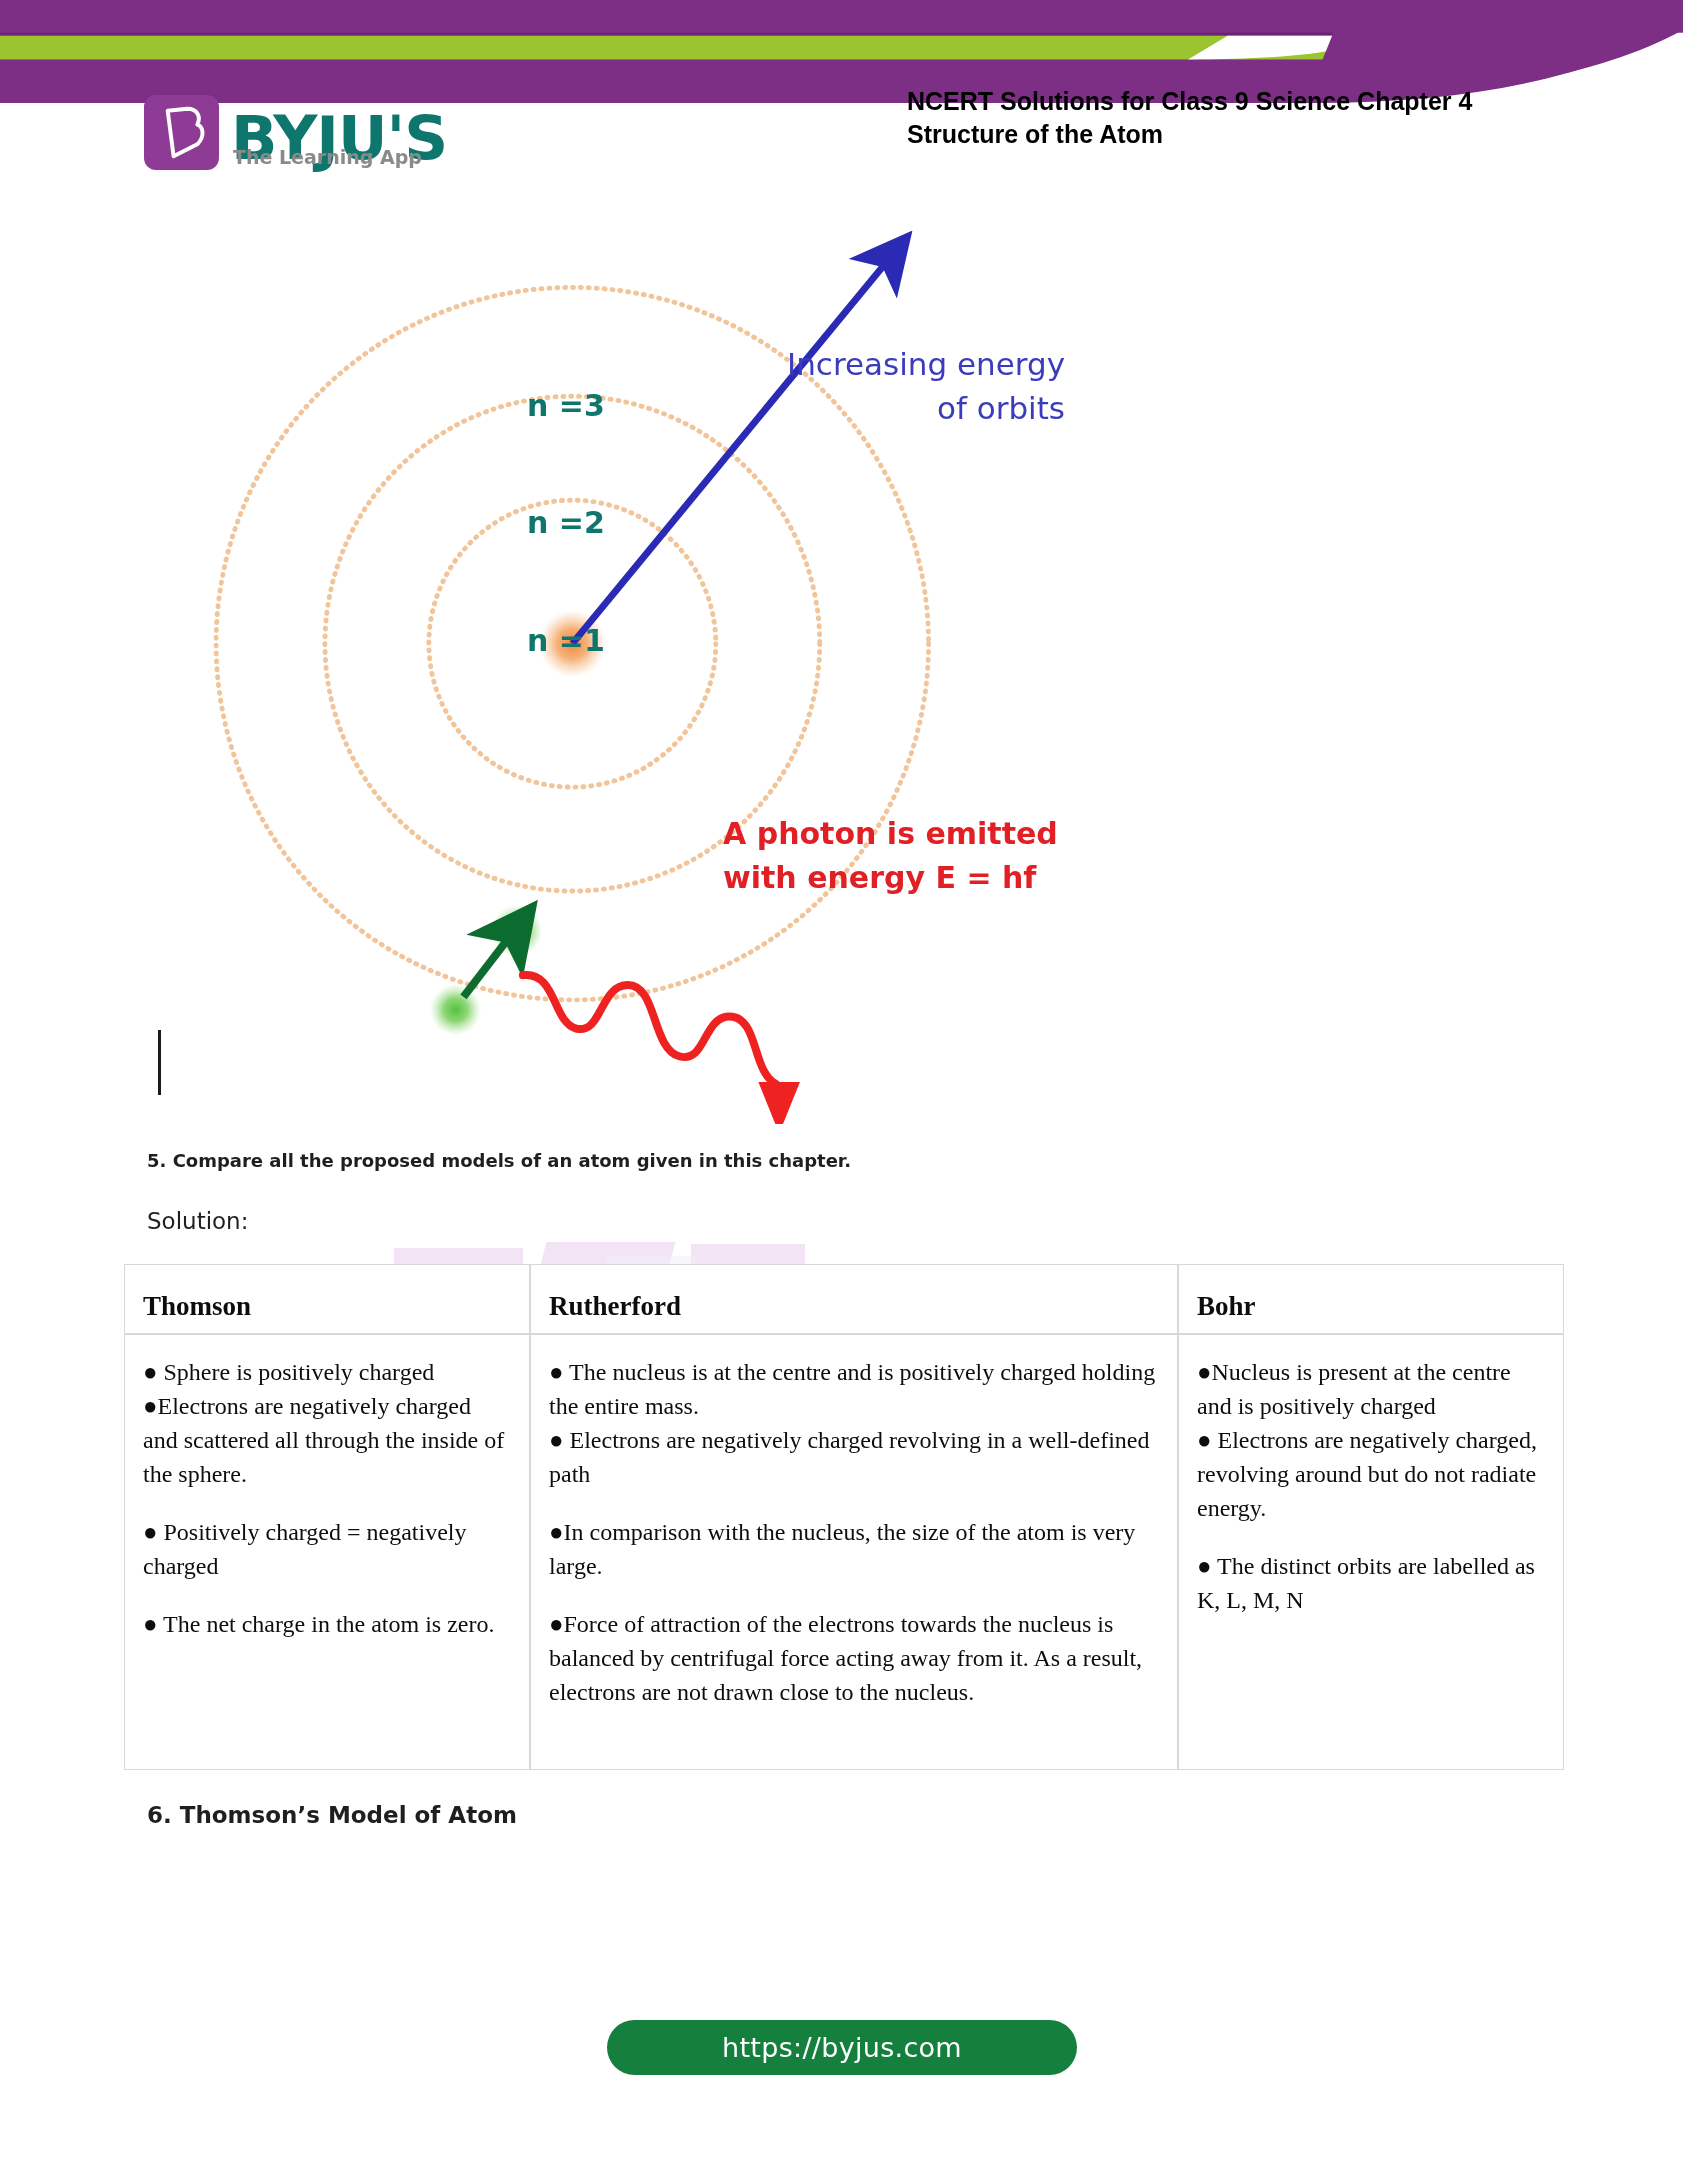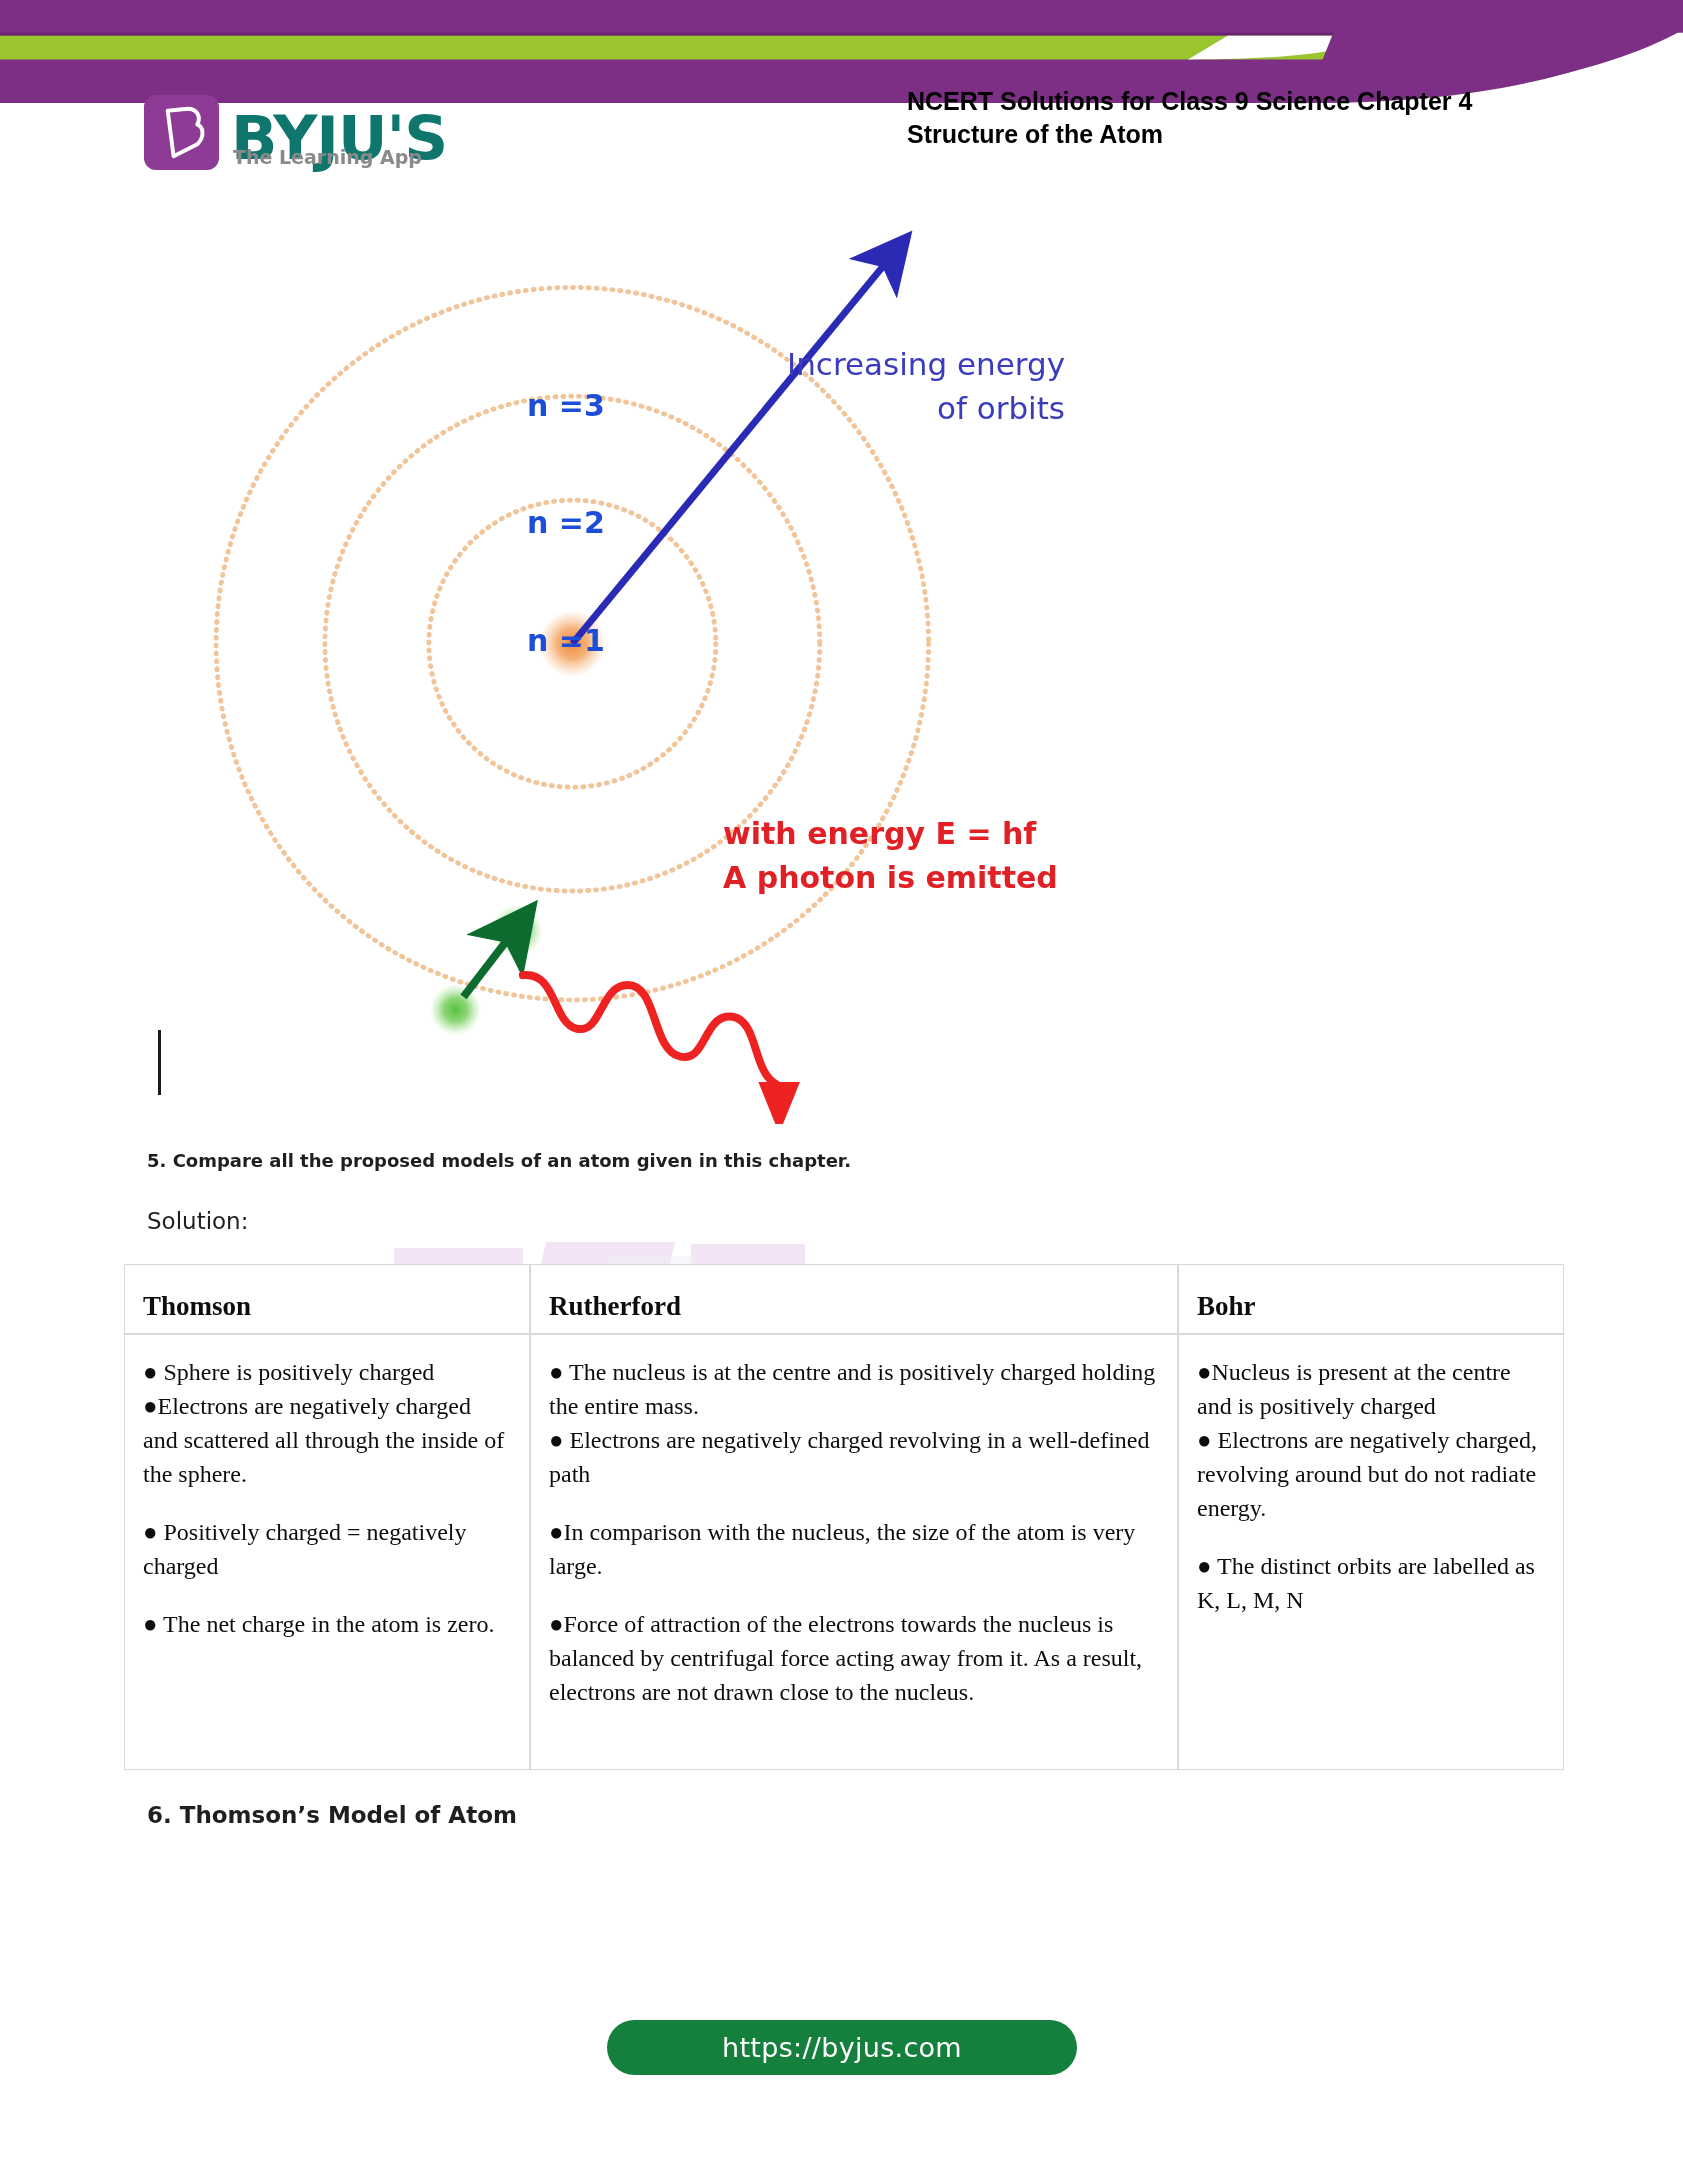--- a/index.html
+++ b/index.html
@@ -77,21 +77,21 @@
     width: 950px;
     height: 931px;
   }
   .diagram svg { display: block; }
 
   .orbit-label {
     position: absolute;
     font-family: "DejaVu Sans", sans-serif;
     font-size: 30px;
     font-weight: 600;
-    color: #1d4ed8;
+    color: #0f766e;
     white-space: nowrap;
   }
   .lbl-n3 { left: 398px; top: 195px; }
   .lbl-n2 { left: 398px; top: 312px; }
   .lbl-n1 { left: 398px; top: 430px; }
 
   .anno-energy {
     position: absolute;
     left: 609px; top: 149px;
     width: 327px;
@@ -297,22 +297,22 @@
   <div class="orbit-label lbl-n3">n =3</div>
   <div class="orbit-label lbl-n2">n =2</div>
   <div class="orbit-label lbl-n1">n =1</div>
 
   <div class="anno-energy">
     <div>Increasing energy</div>
     <div>of orbits</div>
   </div>
 
   <div class="anno-photon">
+    <div>A photon is emitted</div>
     <div>with energy E = hf</div>
-    <div>A photon is emitted</div>
   </div>
 </div>
 
 <div class="text-caret"></div>
 
 <div class="q-heading">5. Compare all the proposed models of an atom given in this chapter.</div>
 <div class="solution-label">Solution:</div>
 
 <div class="watermark">
   <div class="wm-a"></div>

